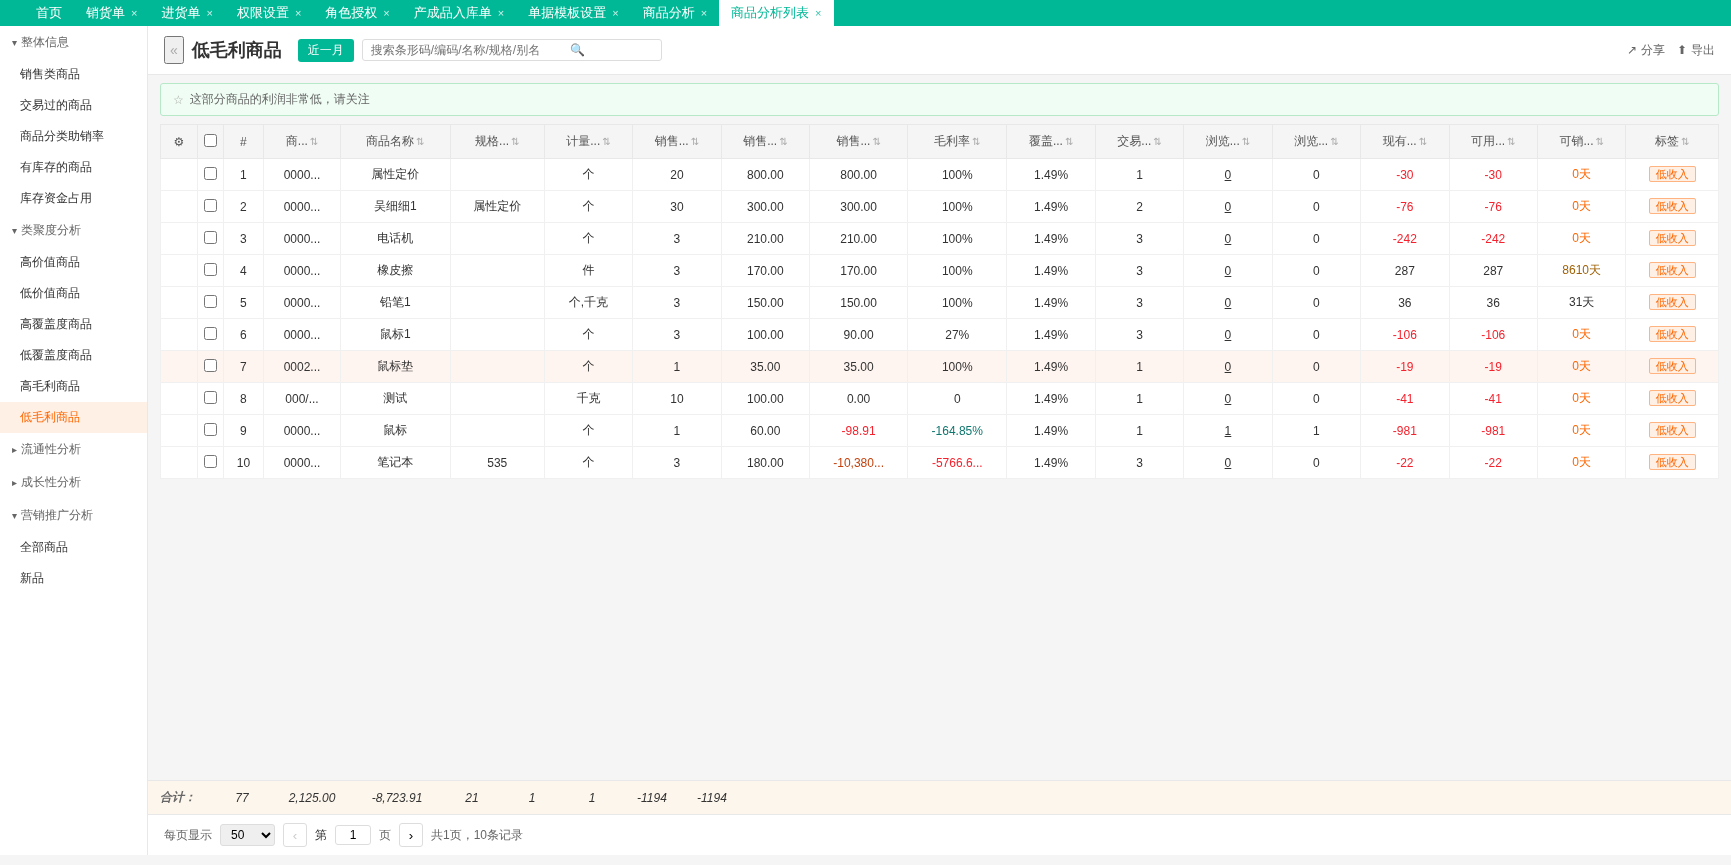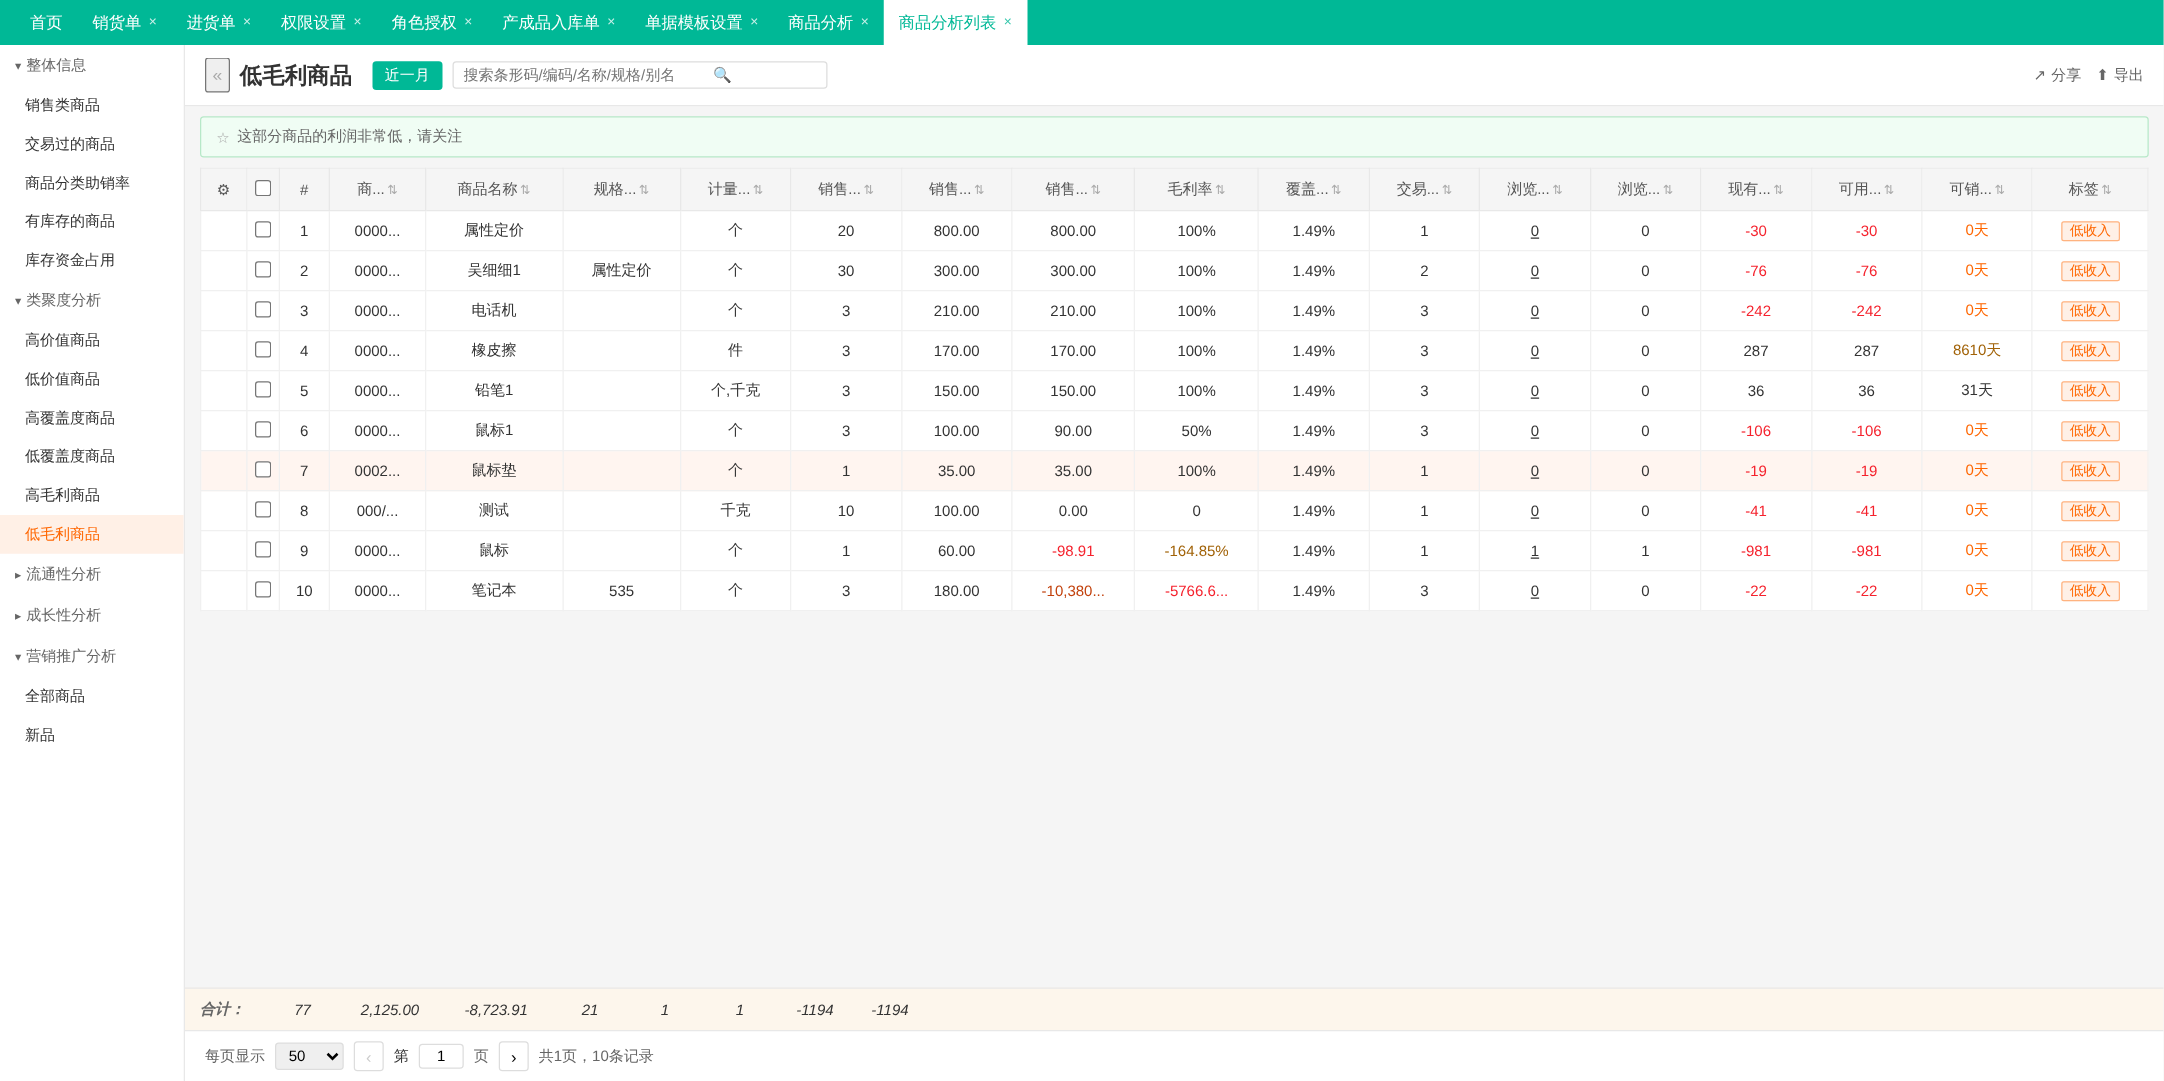--- a/index.html
+++ b/index.html
@@ -3,22 +3,22 @@
   <meta charset="utf-8">
   <style>
     * { box-sizing: border-box; margin: 0; padding: 0; }
     body { font-family: 'Microsoft YaHei', Arial, sans-serif; font-size: 12px; background: #f5f5f5; color: #333; }
     
     
     .top-nav {
       background: #00b896;
       display: flex;
       align-items: center;
-      height: 36px;
-      padding: 0 12px;
+      height: 26px;
+      padding: 0 24px;
     }
     .top-nav-item {
       color: #fff;
       padding: 0 12px;
       height: 36px;
       display: flex;
       align-items: center;
       cursor: pointer;
       font-size: 13px;
       white-space: nowrap;
@@ -502,21 +502,21 @@
     <td></td>
     <td><input type="checkbox" style=""></td>
     <td>6</td>
     <td>0000...</td>
     <td>鼠标1</td>
     <td></td>
     <td>个</td>
     <td>3</td>
     <td>100.00</td>
     <td style="color:#333">90.00</td>
-    <td style="color:#333">50%</td>
+    <td style="color:#333">27%</td>
     <td>1.49%</td>
     <td>3</td>
     <td class="underline">0</td>
     <td>0</td>
     <td style="color:#f5222d">-106</td>
     <td style="color:#f5222d">-106</td>
     <td style="color:#ff6600">0天</td>
     <td><span class="tag-label">低收入</span></td>
   </tr>
             <tr class="highlighted">
@@ -565,21 +565,21 @@
     <td></td>
     <td><input type="checkbox" style=""></td>
     <td>9</td>
     <td>0000...</td>
     <td>鼠标</td>
     <td></td>
     <td>个</td>
     <td>1</td>
     <td>60.00</td>
     <td style="color:#f5222d">-98.91</td>
-    <td style="color:#a16207">-164.85%</td>
+    <td style="color:#0f766e">-164.85%</td>
     <td>1.49%</td>
     <td>1</td>
     <td class="underline">1</td>
     <td>1</td>
     <td style="color:#f5222d">-981</td>
     <td style="color:#f5222d">-981</td>
     <td style="color:#ff6600">0天</td>
     <td><span class="tag-label">低收入</span></td>
   </tr>
             <tr>

